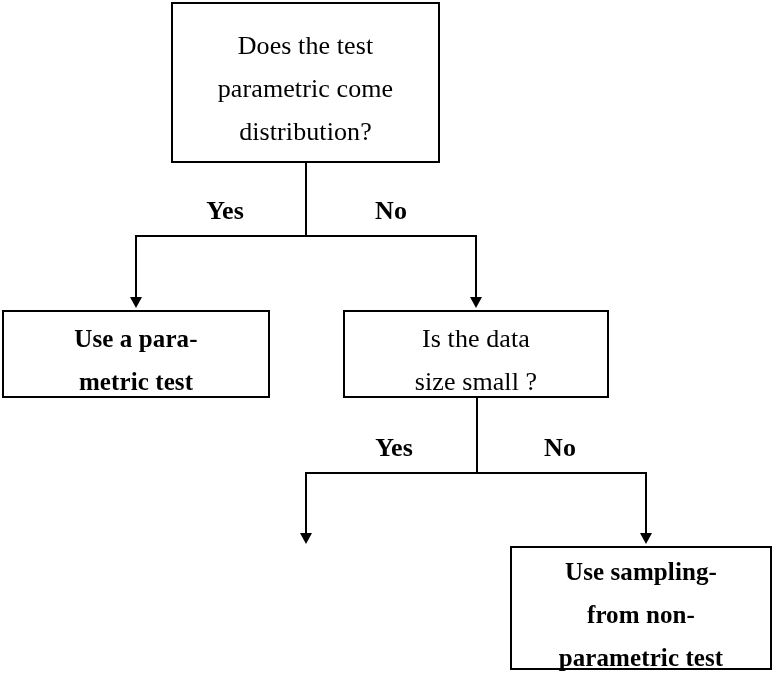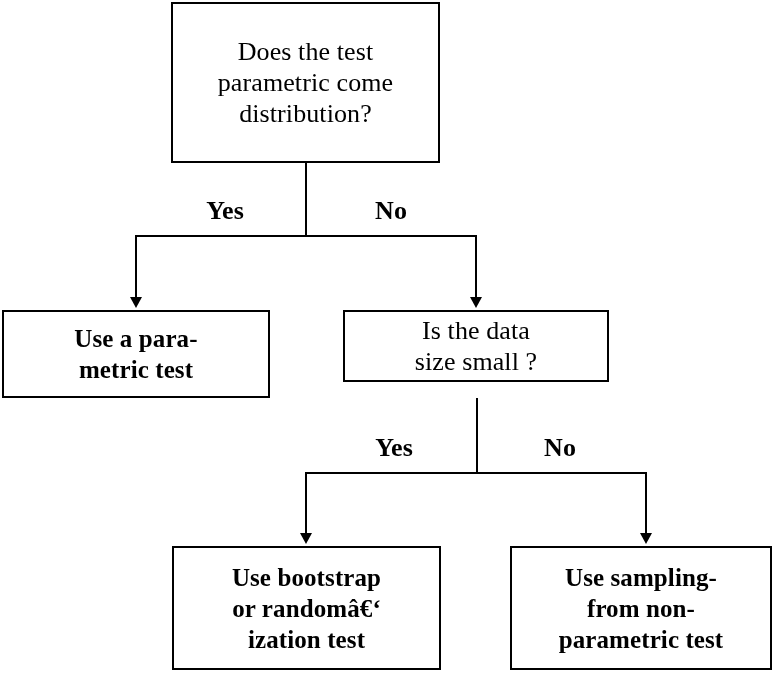--- a/index.html
+++ b/index.html
@@ -24,40 +24,41 @@
     background: #ffffff;
     display: flex;
     flex-direction: column;
     align-items: center;
     justify-content: center;
     text-align: center;
   }
   .node .ln {
     display: block;
     white-space: pre;
+    margin-top: 12px;
   }
   
   .decision .ln {
     font-weight: 400;
     font-size: 26px;
     line-height: 31px;
     letter-spacing: 0.1px;
   }
   
   .terminal .ln {
     font-weight: 700;
     font-size: 25px;
     line-height: 31px;
     letter-spacing: 0.1px;
   }
 
   
   #node-root      { left: 171px; top: 2px;   width: 269px; height: 161px; }
   #node-param     { left: 2px;   top: 310px; width: 268px; height: 88px;  }
-  #node-size      { left: 343px; top: 310px; width: 266px; height: 72px;  }
+  #node-size      { left: 343px; top: 310px; width: 266px; height: 88px;  }
   #node-boot      { left: 172px; top: 546px; width: 269px; height: 124px; }
   #node-nonparam  { left: 510px; top: 546px; width: 262px; height: 124px; }
 
   
   .vline {
     position: absolute;
     width: 2px;
     background: #000000;
   }
   .hline {
@@ -122,25 +123,20 @@
   <div class="node terminal" id="node-param">
     <span class="ln">Use a para-</span>
     <span class="ln">metric test</span>
   </div>
 
   <div class="node decision" id="node-size">
     <span class="ln">Is the data</span>
     <span class="ln">size small ?</span>
   </div>
 
-  <div class="node terminal" id="node-boot">
-    <span class="ln">Use bootstrap</span>
-    <span class="ln">or randomâ€‘</span>
-    <span class="ln">ization test</span>
-  </div>
 
   <div class="node terminal" id="node-nonparam">
     <span class="ln">Use sampling-</span>
     <span class="ln">from non-</span>
     <span class="ln">parametric test</span>
   </div>
 
 </div>
 
 </body></html>

